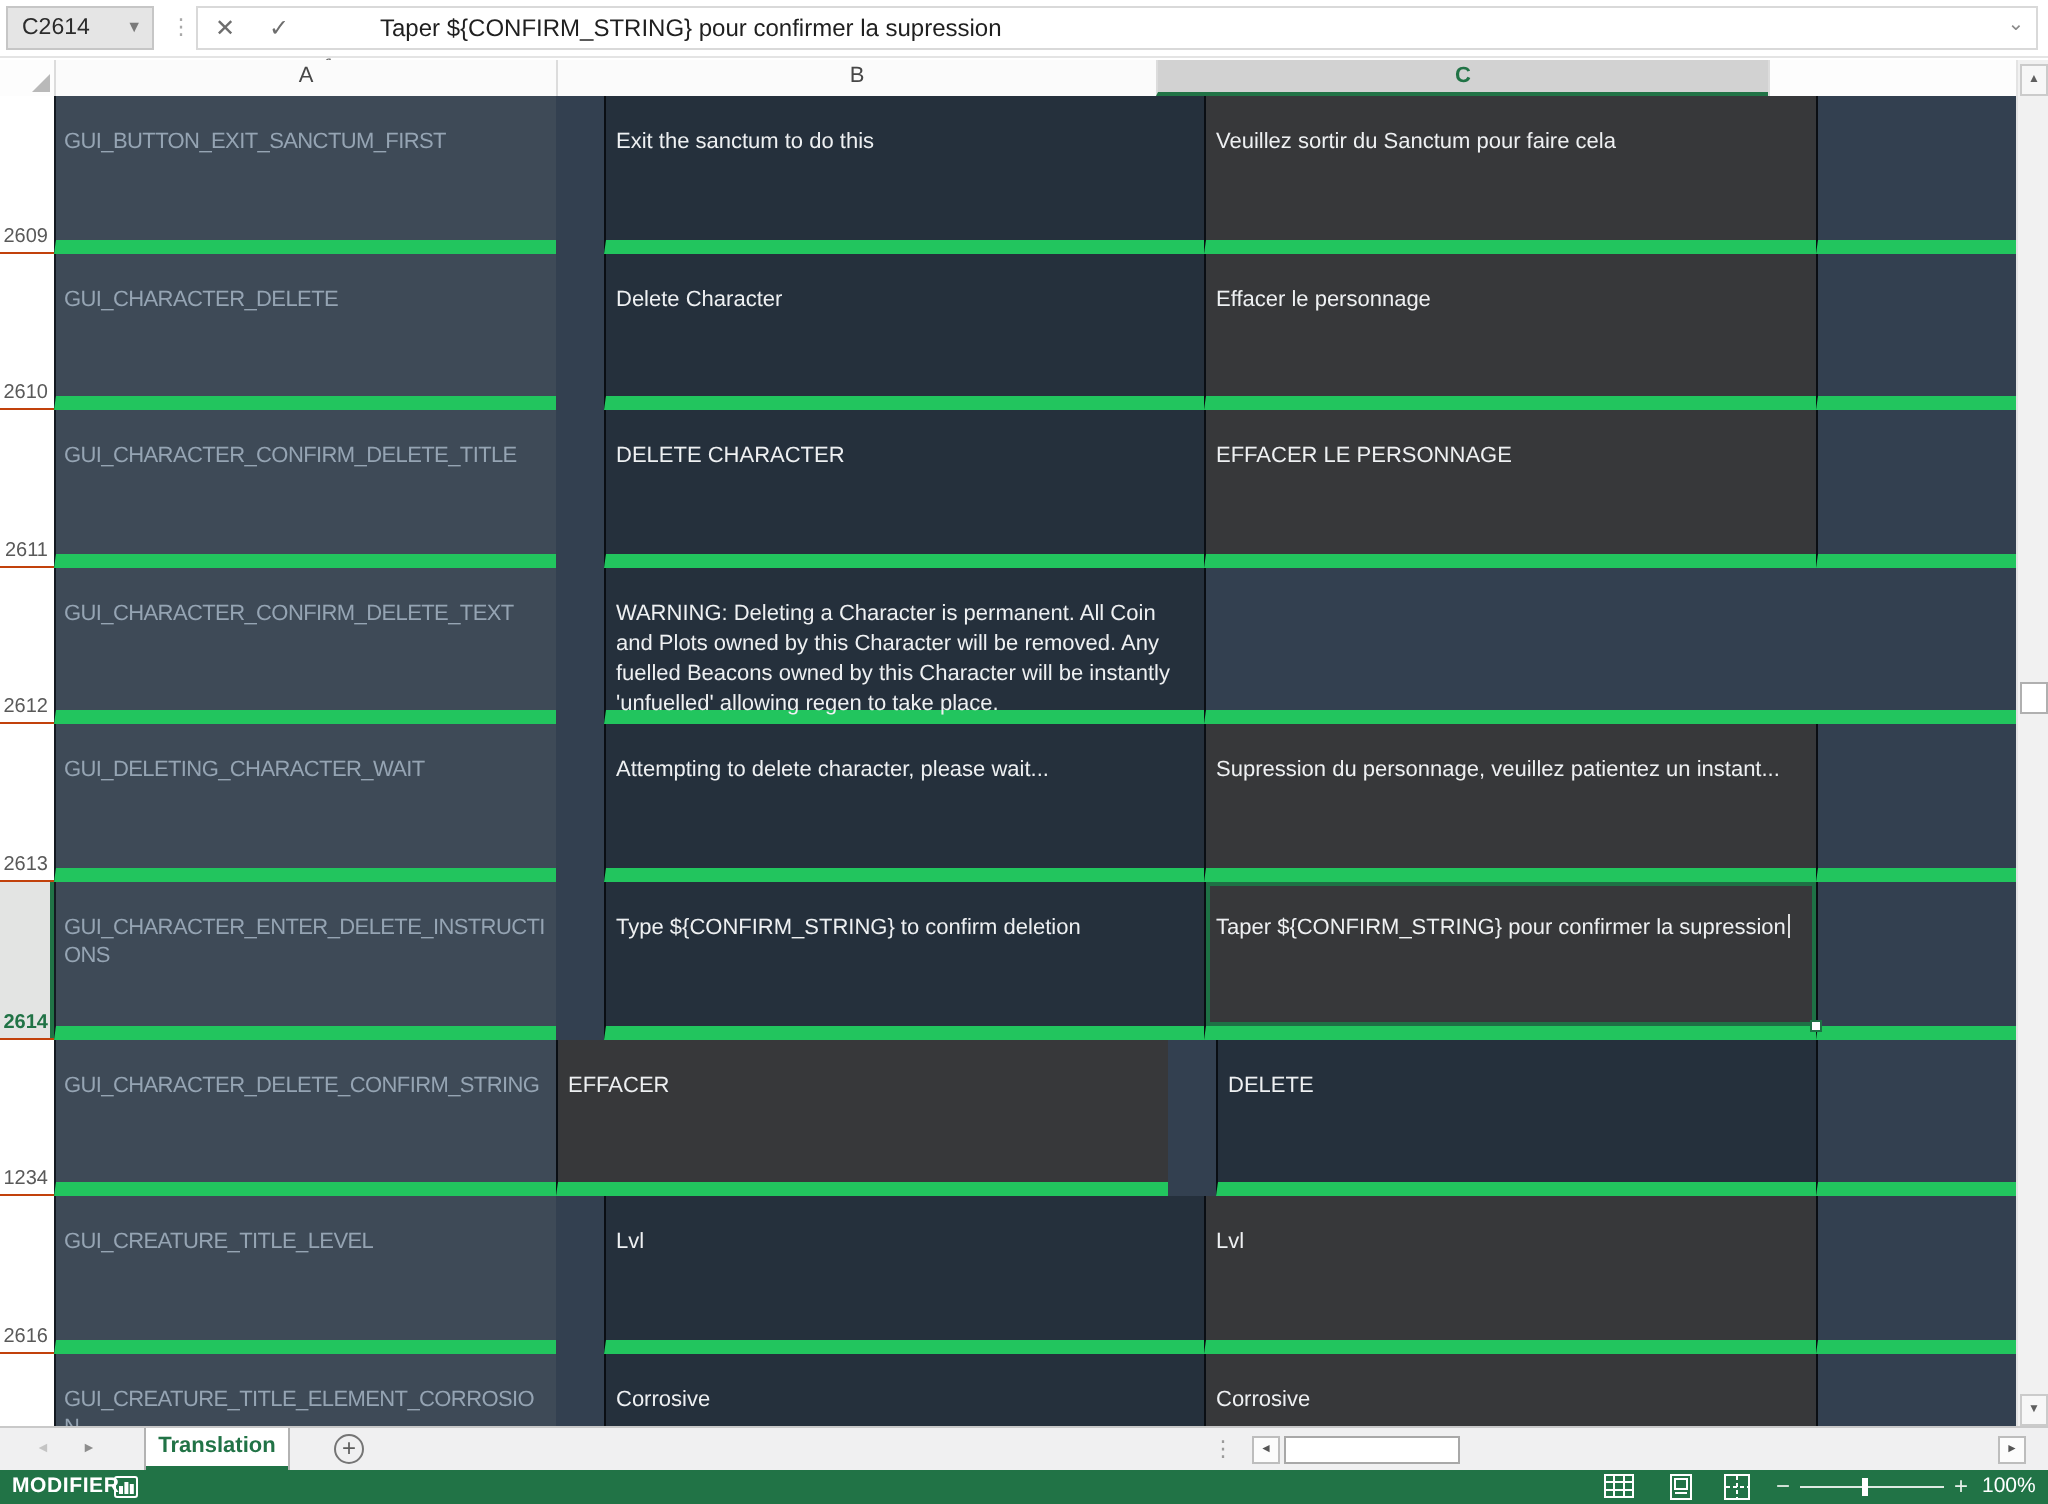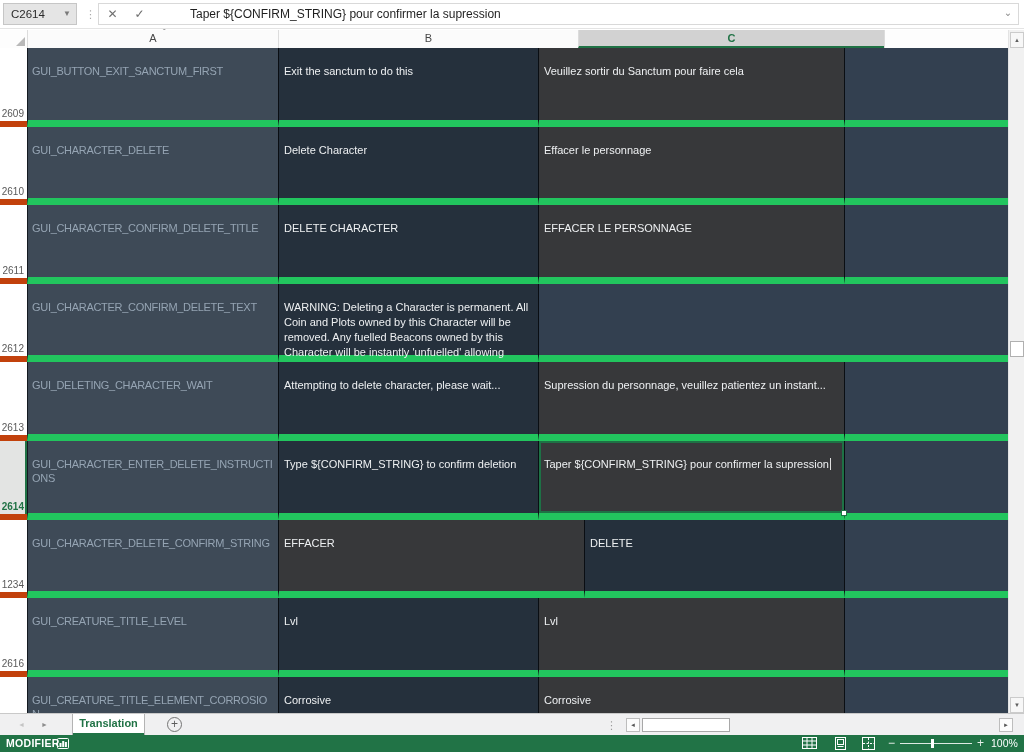--- a/index.html
+++ b/index.html
@@ -22,28 +22,28 @@
   .corner { width:27px; position:relative; background:#fdfdfd; }
   .corner .tri { position:absolute; right:2px; bottom:2px; width:0; height:0; border-left:9px solid transparent; border-bottom:9px solid #b9b9b9; }
   .ch { border-left:1px solid #dcdcdc; text-align:center; line-height:17px; }
   .ch-a { width:251px; } .ch-b { width:300px; }
   .ch-c { width:306px; background:#d2d2d2; color:#217346; font-weight:bold; border-bottom:2px solid #217346; }
   .ch-fill { flex:1; border-left:1px solid #dcdcdc; background:#fdfdfd; }
 
   
   .grid { position:absolute; left:0; top:48px; width:1008px; height:665px; overflow:hidden; background:#334050; }
   .row { display:flex; height:78.6px; }
-  .rh { width:27px; background:#ffffff; position:relative; border-bottom:6px solid #c2410c; }
+  .rh { width:27px; background:#ffffff; position:relative; border-bottom:1px solid #c2410c; }
   .rh .num { position:absolute; right:3px; bottom:2px; font-size:10px; color:#595959; }
   .rh.sel { background:#e3e4e3; }
   .rh.sel .num { color:#217346; font-weight:bold; }
   .rh.sel::after { content:""; position:absolute; right:0; top:0; bottom:0; width:2px; background:#217346; }
   .cell { border-bottom:7px solid #22c55e; padding:16px 4px 0 5px; font-size:11px; line-height:15px; color:#eef0f2; }
   .ca { width:251px; background:#3e4a57; color:#95a4b3; letter-spacing:-0.3px; word-break:break-all; line-height:14px; border-left:1px solid #141a21; padding-left:4px; }
-  .cb { width:260px; background:#25303c; border-left:1px solid #0a0e13; }
+  .cb { width:300px; background:#25303c; border-left:1px solid #0a0e13;margin-left:24px; }
   .cc { width:306px; background:#37383a; border-left:1px solid #0a0e13; }
   .cd { flex:1; background:#334050; border-left:1px solid #0a0e13; }
   .cc.active { box-shadow: inset 0 0 0 2px #1e7145; position:relative; }
   .cursor { display:inline-block; width:1px; height:12px; background:#dedede; margin-left:1px; vertical-align:-2px; }
   .fill-handle { position:absolute; right:-3px; bottom:-3px; width:6px; height:6px; background:#fff; border:1px solid #1e7145; z-index:5; }
 
   
   .vscroll { position:absolute; left:1008px; top:30px; width:16px; height:683px; background:#f1f1f1; border-left:1px solid #e3e3e3; }
   .vs-btn { position:absolute; left:1px; width:14px; height:16px; background:#f7f7f7; border:1px solid #cbcbcb; color:#5f5f5f; font-size:6px; text-align:center; line-height:14px; }
   .vs-up { top:2px; } .vs-down { bottom:0; }

